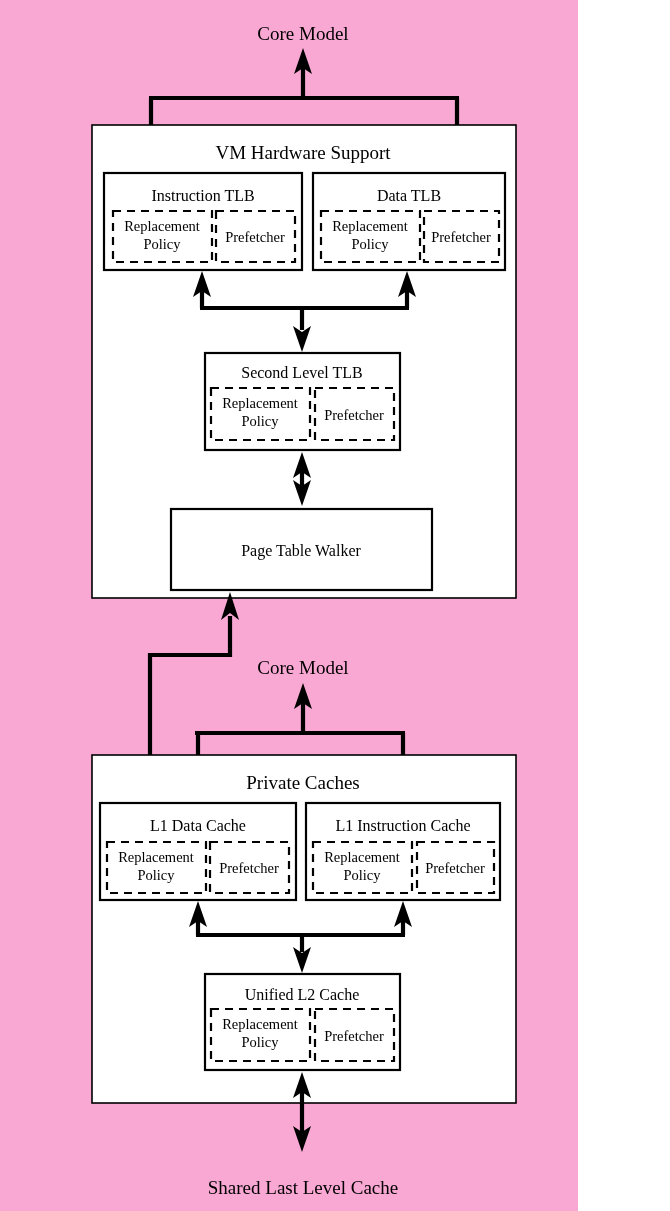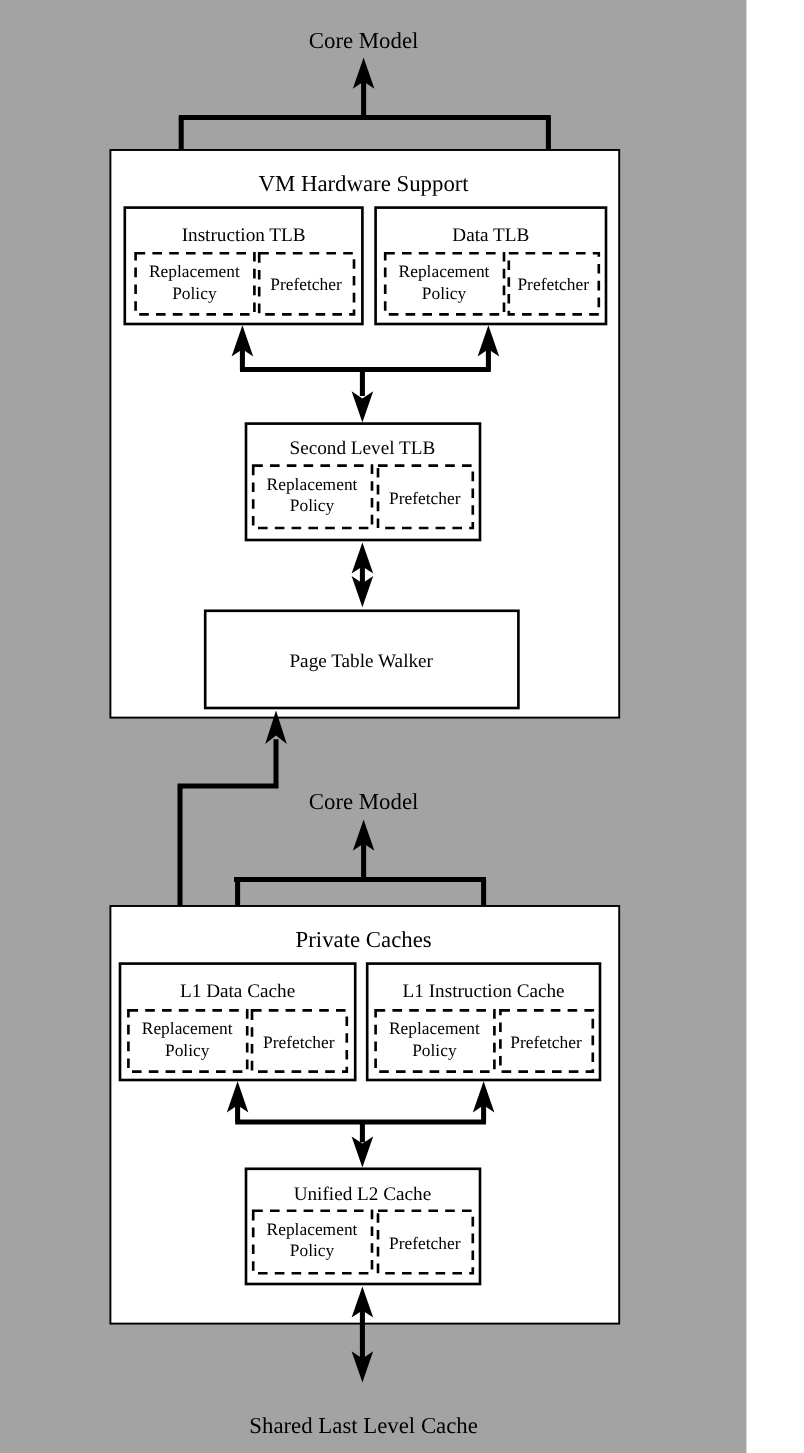--- a/index.html
+++ b/index.html
@@ -4,25 +4,24 @@
 <style>
   html, body {
     margin: 0;
     padding: 0;
     background: #ffffff;
   }
   #page {
     position: relative;
     width: 578px;
     height: 1211px;
-    background: #a3a3a3;
+    background: #f9a8d4;
     font-family: "Liberation Serif", "DejaVu Serif", serif;
     color: #000000;
     overflow: hidden;
-    padding-left: 44px;
   }
   svg.diagram {
     position: absolute;
     top: 0;
     left: 0;
     width: 670px;
     height: 1211px;
   }
   .box-solid {
     fill: #ffffff;

